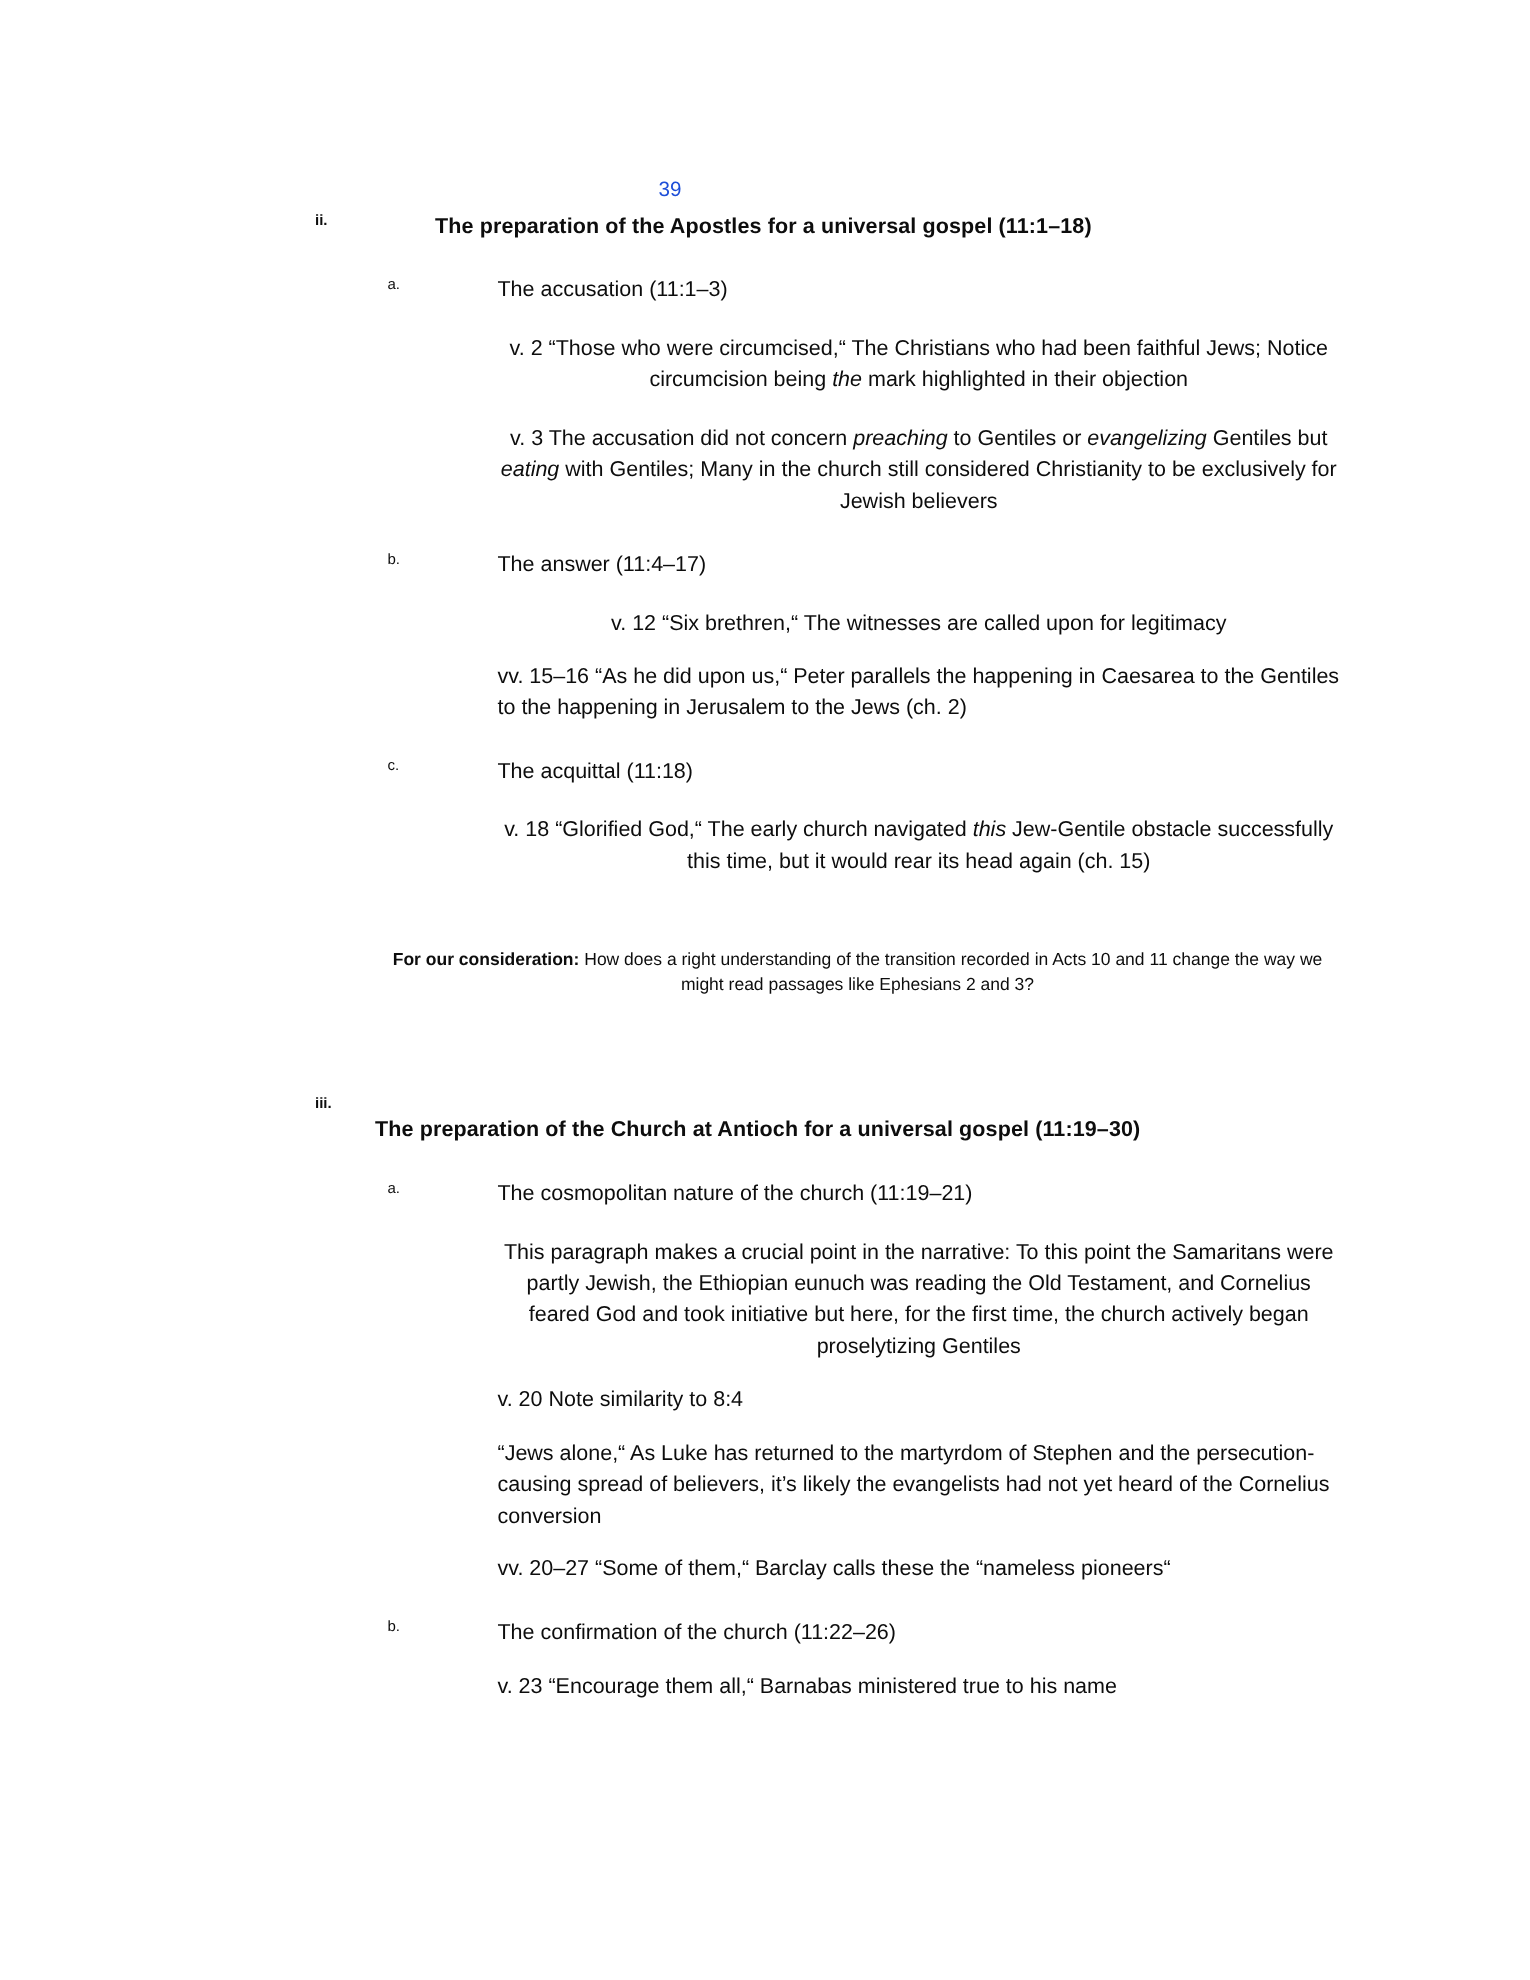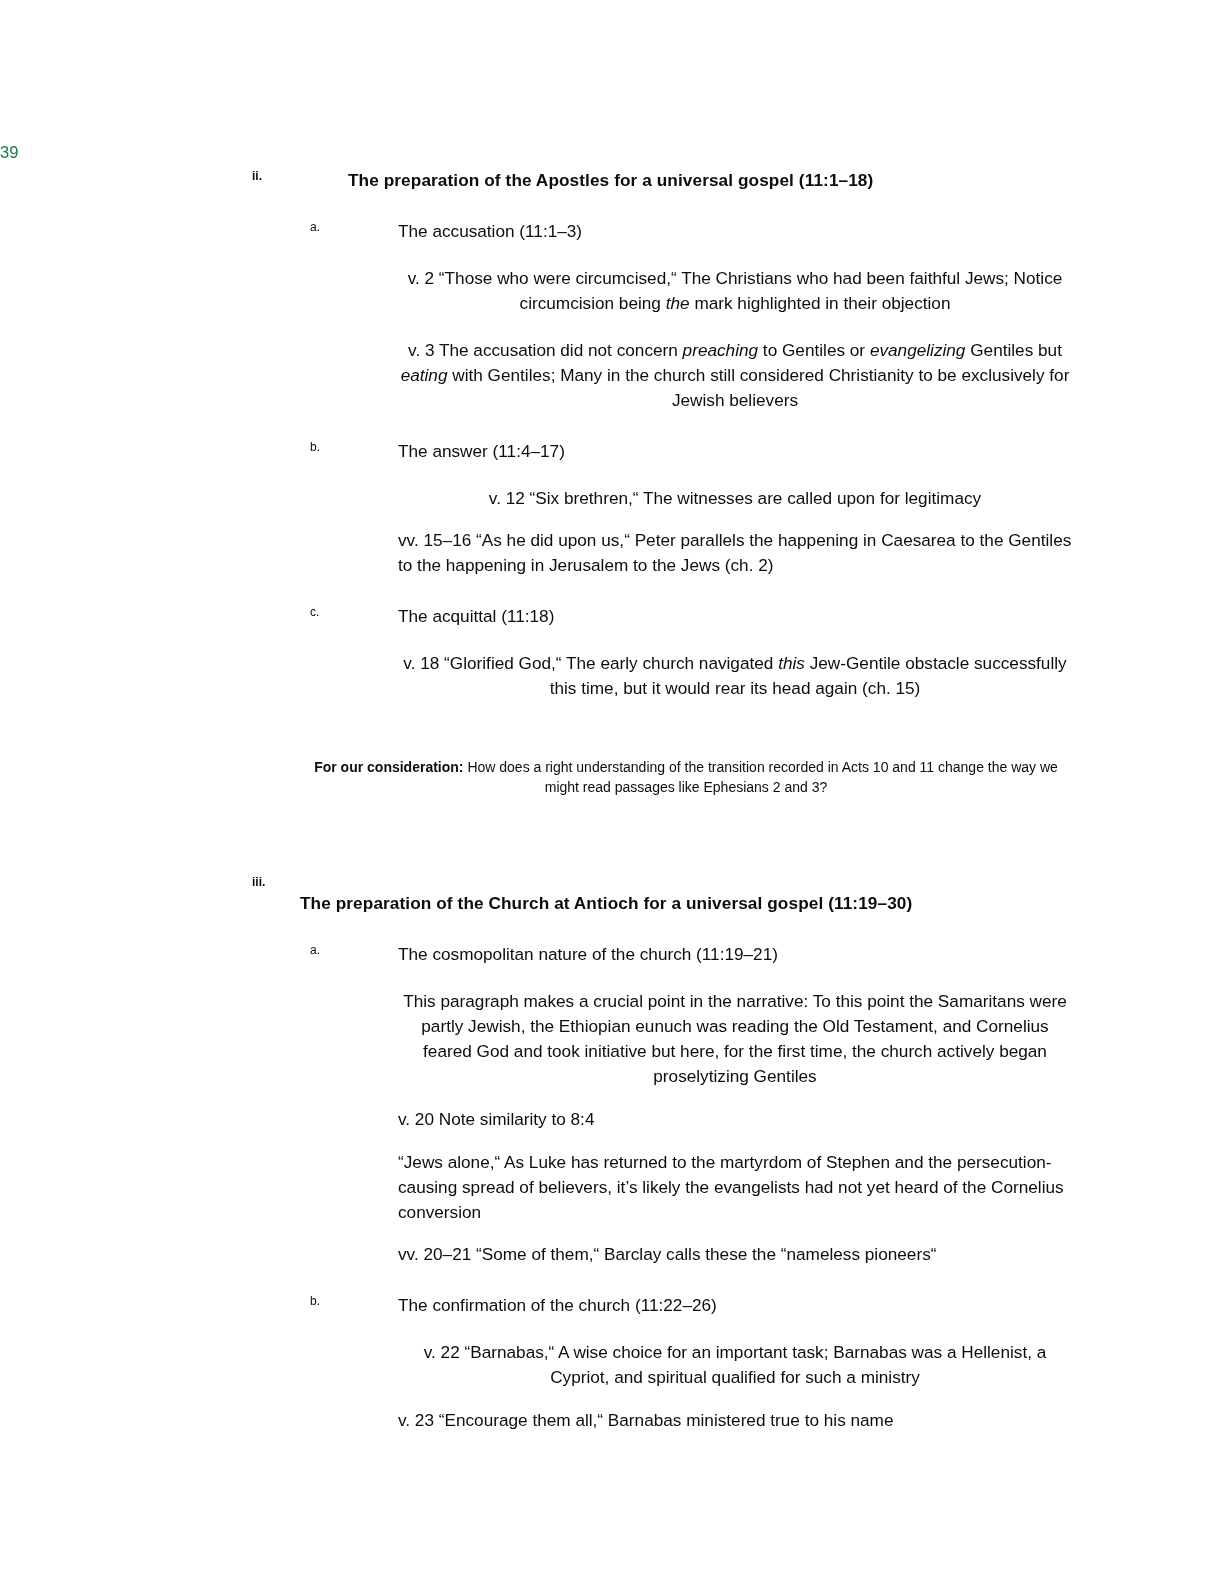--- a/index.html
+++ b/index.html
@@ -20,24 +20,24 @@
     color: #0d0d0d;
     -webkit-font-smoothing: antialiased;
   }
 
   
   .page-number {
     position: absolute;
     top: 144px;
     left: 0;
     width: 1072px;
-    text-align: left;
+    text-align: center;
     font-size: 16.5px;
     line-height: 1;
-    color: #15803d;
+    color: #1d4ed8;
   }
 
   
   .content {
     position: absolute;
     top: 168px;
     left: 252px;
     width: 820px;
   }
 
@@ -145,23 +145,22 @@
       <span class="body">The preparation of the Church at Antioch for a universal gospel (11:19–30)</span>
     </div>
 
     <div class="row lvl2 gap-heading">
       <span class="marker">a.</span>
       <span class="body">The cosmopolitan nature of the church (11:19–21)</span>
     </div>
     <div class="lvl3 body gap-para">This paragraph makes a crucial point in the narrative: To this point the Samaritans were partly Jewish, the Ethiopian eunuch was reading the Old Testament, and Cornelius feared God and took initiative but here, for the first time, the church actively began proselytizing Gentiles</div>
     <div class="lvl3 body gap-tight">v. 20 Note similarity to 8:4</div>
     <div class="lvl3 body gap-tight">“Jews alone,“ As Luke has returned to the martyrdom of Stephen and the persecution-causing spread of believers, it’s likely the evangelists had not yet heard of the Cornelius conversion</div>
-    <div class="lvl3 body gap-tight">vv. 20–21 “Some of them,“ Barclay calls these the “nameless pioneers“</div>
+    <div class="lvl3 body gap-tight">vv. 20–27 “Some of them,“ Barclay calls these the “nameless pioneers“</div>
 
     <div class="row lvl2 gap-heading">
       <span class="marker">b.</span>
       <span class="body">The confirmation of the church (11:22–26)</span>
     </div>
-    <div class="lvl3 body gap-para">v. 22 “Barnabas,“ A wise choice for an important task; Barnabas was a Hellenist, a Cypriot, and spiritual qualified for such a ministry</div>
     <div class="lvl3 body gap-tight">v. 23 “Encourage them all,“ Barnabas ministered true to his name</div>
 
   </div>
 </div>
 
 </body></html>

